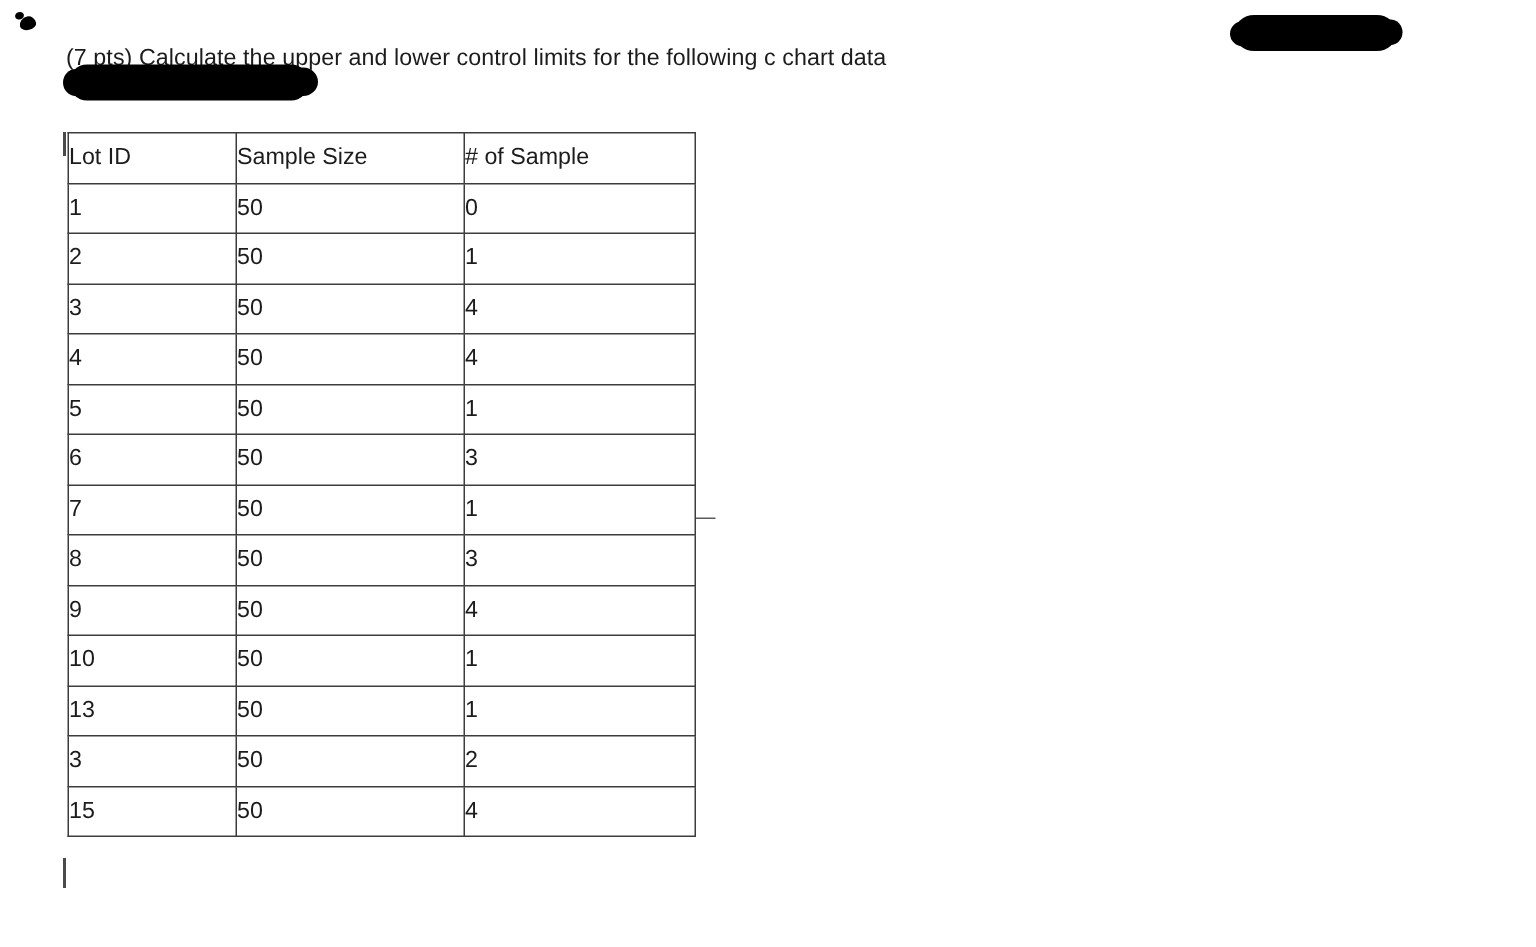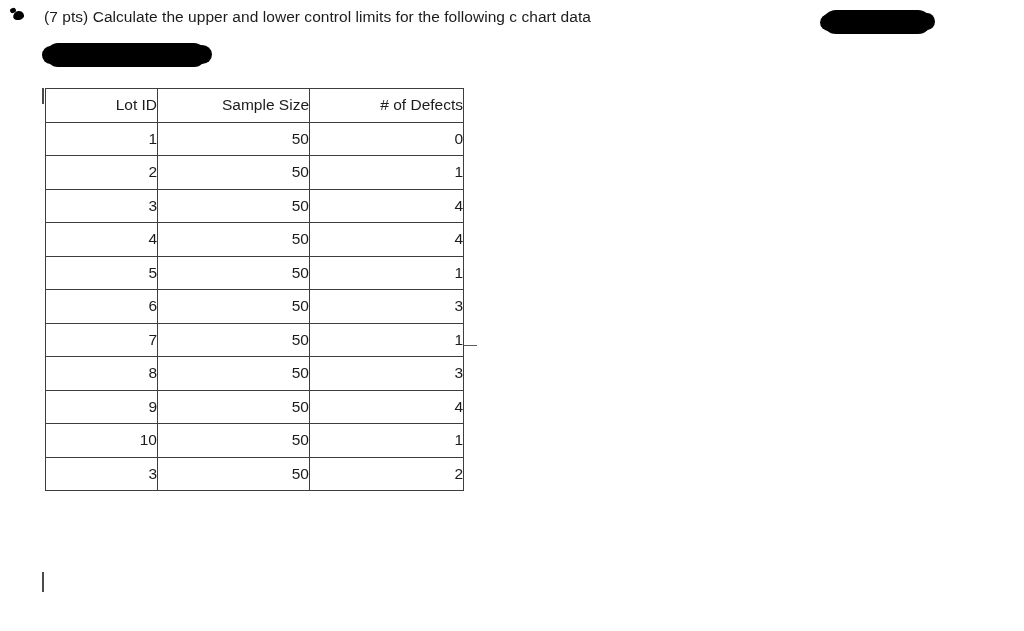--- a/index.html
+++ b/index.html
@@ -48,21 +48,21 @@
     width: 6px;
     height: 5px;
     background: #000;
     border-radius: 50%;
     transform: rotate(-20deg);
   }
 
   #question-text {
     position: absolute;
     left: 44px;
-    top: 7px;
+    top: 29px;
     font-size: 15.5px;
     line-height: 20px;
     letter-spacing: 0.05px;
     white-space: nowrap;
     color: #1c1c1c;
   }
 
   
   .redaction {
     position: absolute;
@@ -132,21 +132,21 @@
   table.data-table {
     border-collapse: collapse;
     table-layout: fixed;
     background: #ffffff;
   }
   table.data-table th,
   table.data-table td {
     border: 1px solid #3d3d3d;
     font-size: 15.5px;
     font-weight: normal;
-    text-align: right;
+    text-align: left;
     height: 32.5px;
     padding: 0;
     color: #1c1c1c;
   }
   table.data-table th {
     font-weight: normal;
   }
   .col-lot { width: 112px; }
   .col-size { width: 152px; }
   .col-def  { width: 154px; }
@@ -194,21 +194,21 @@
   <table class="data-table">
     <colgroup>
       <col class="col-lot">
       <col class="col-size">
       <col class="col-def">
     </colgroup>
     <thead>
       <tr>
         <th>Lot ID</th>
         <th>Sample Size</th>
-        <th># of Defects</th>
+        <th># of Sample</th>
       </tr>
     </thead>
     <tbody id="table-body">
         <tr>
           <td>1</td>
           <td>50</td>
           <td>0</td>
         </tr>
         <tr>
           <td>2</td>
@@ -249,19 +249,29 @@
           <td>9</td>
           <td>50</td>
           <td>4</td>
         </tr>
         <tr>
           <td>10</td>
           <td>50</td>
           <td>1</td>
         </tr>
         <tr>
+          <td>13</td>
+          <td>50</td>
+          <td>1</td>
+        </tr>
+        <tr>
           <td>3</td>
           <td>50</td>
           <td>2</td>
+        </tr>
+        <tr>
+          <td>15</td>
+          <td>50</td>
+          <td>4</td>
         </tr>
       </tbody>
   </table>
 </div>
 
 </body></html>

